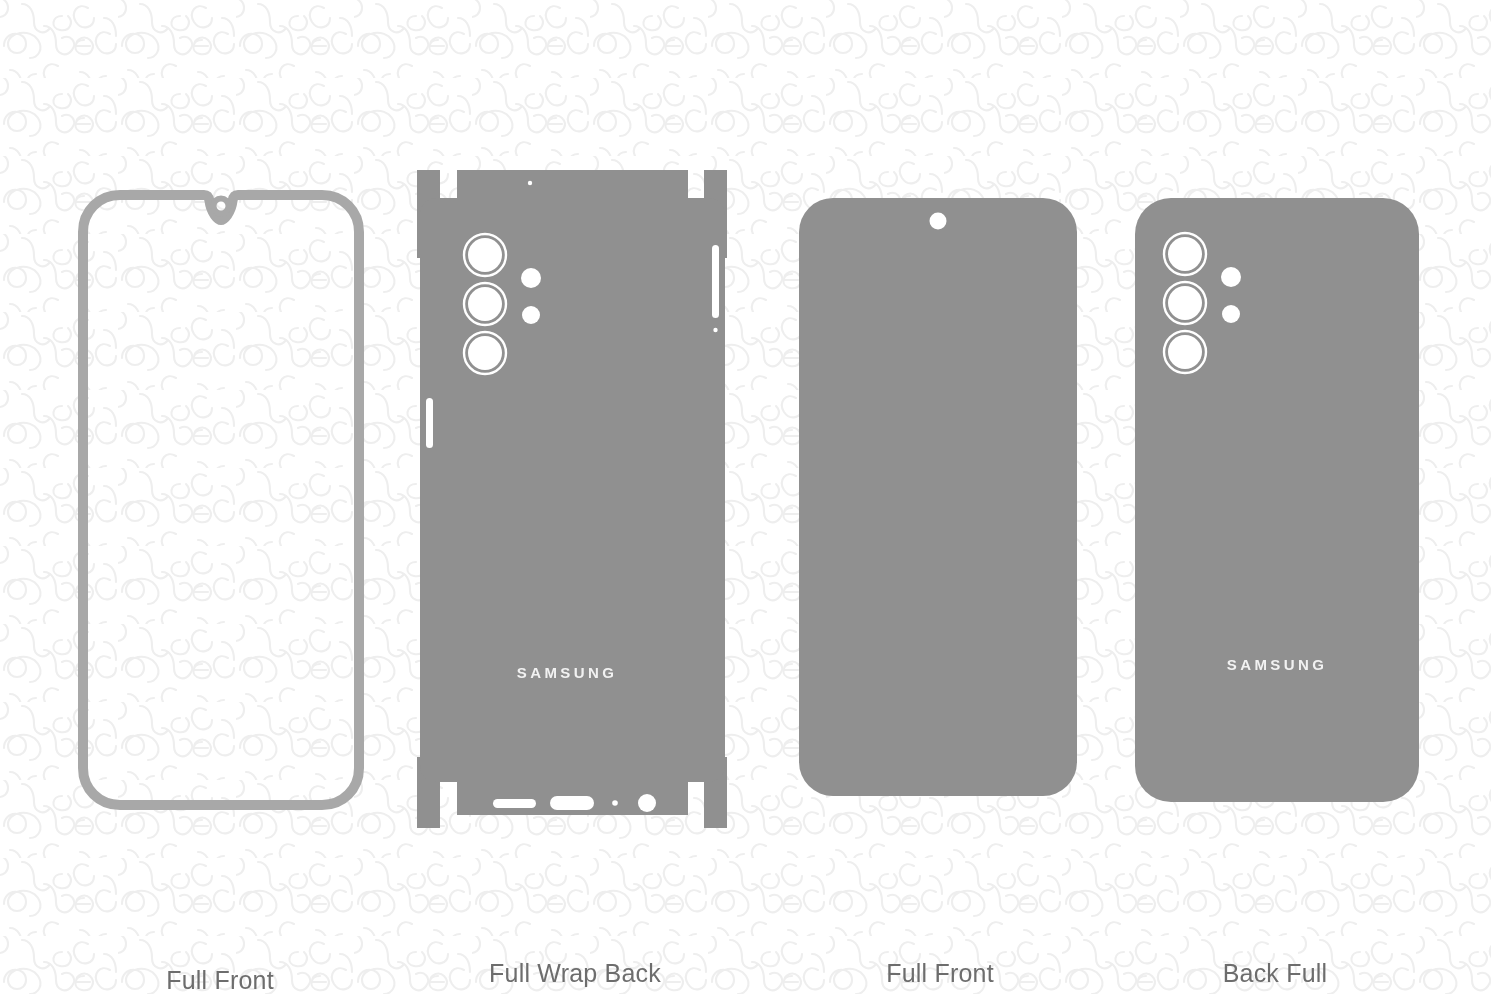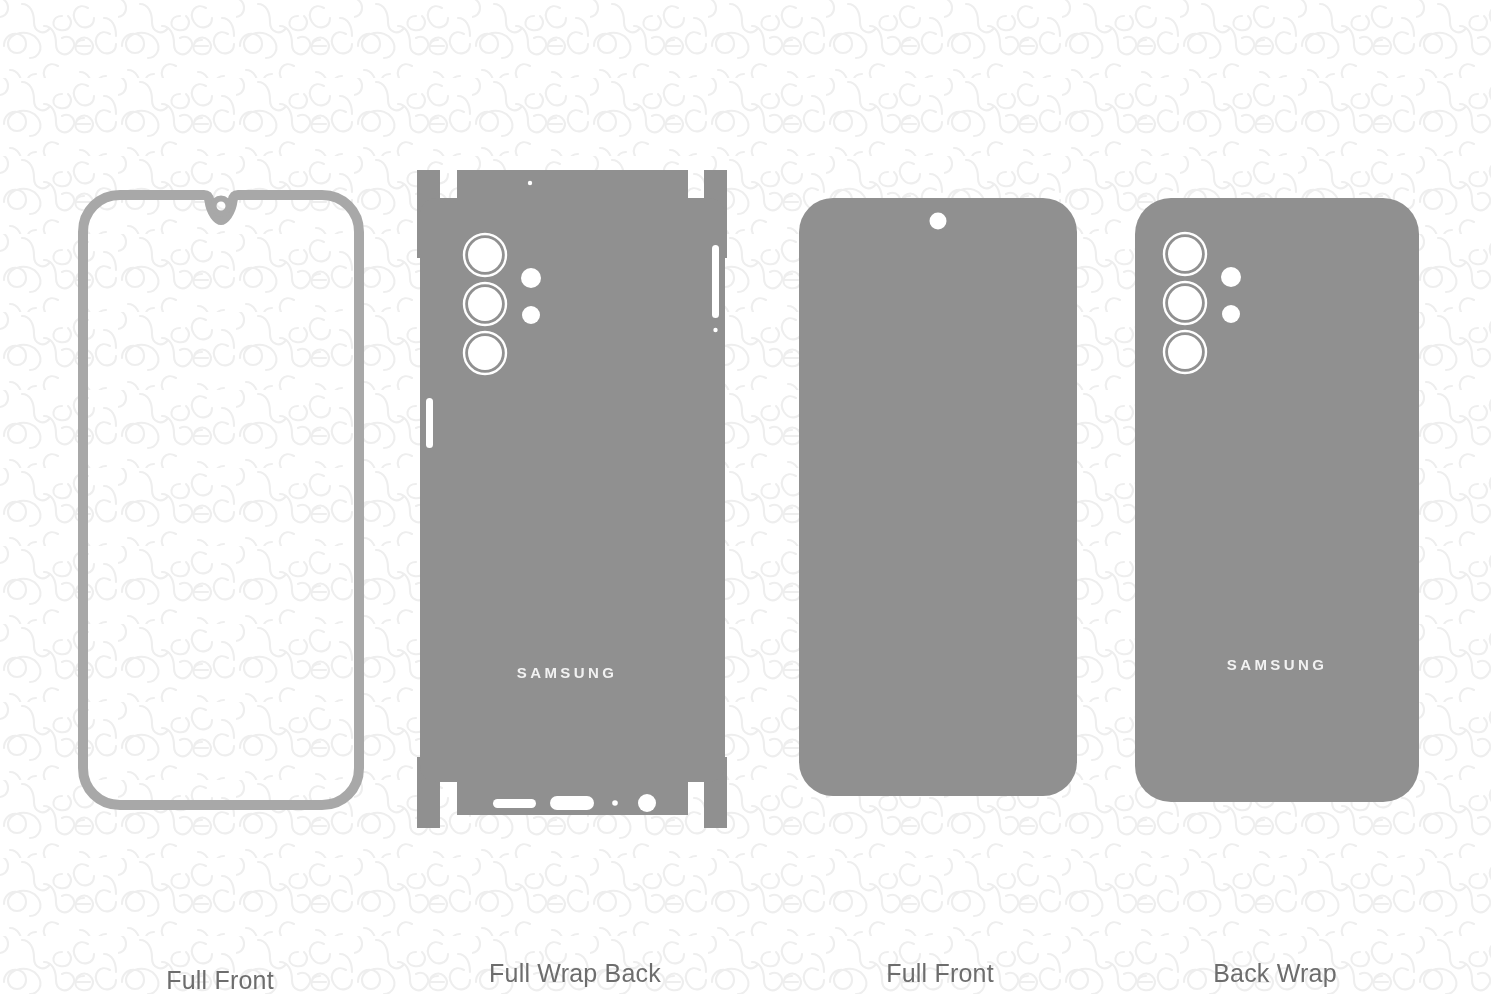--- a/index.html
+++ b/index.html
@@ -206,17 +206,17 @@
     <span class="cline">Full Wrap Back</span>
     
   </div>
 
   <div class="caption" style="left:775px; top:888px; width:330px;">
     <span class="cline">Full Front</span>
     
   </div>
 
   <div class="caption" style="left:1115px; top:888px; width:320px;">
-    <span class="cline">Back Wrap</span>
+    <span class="cline">Back Full</span>
     
   </div>
 
 </div>
 
 </body></html>

